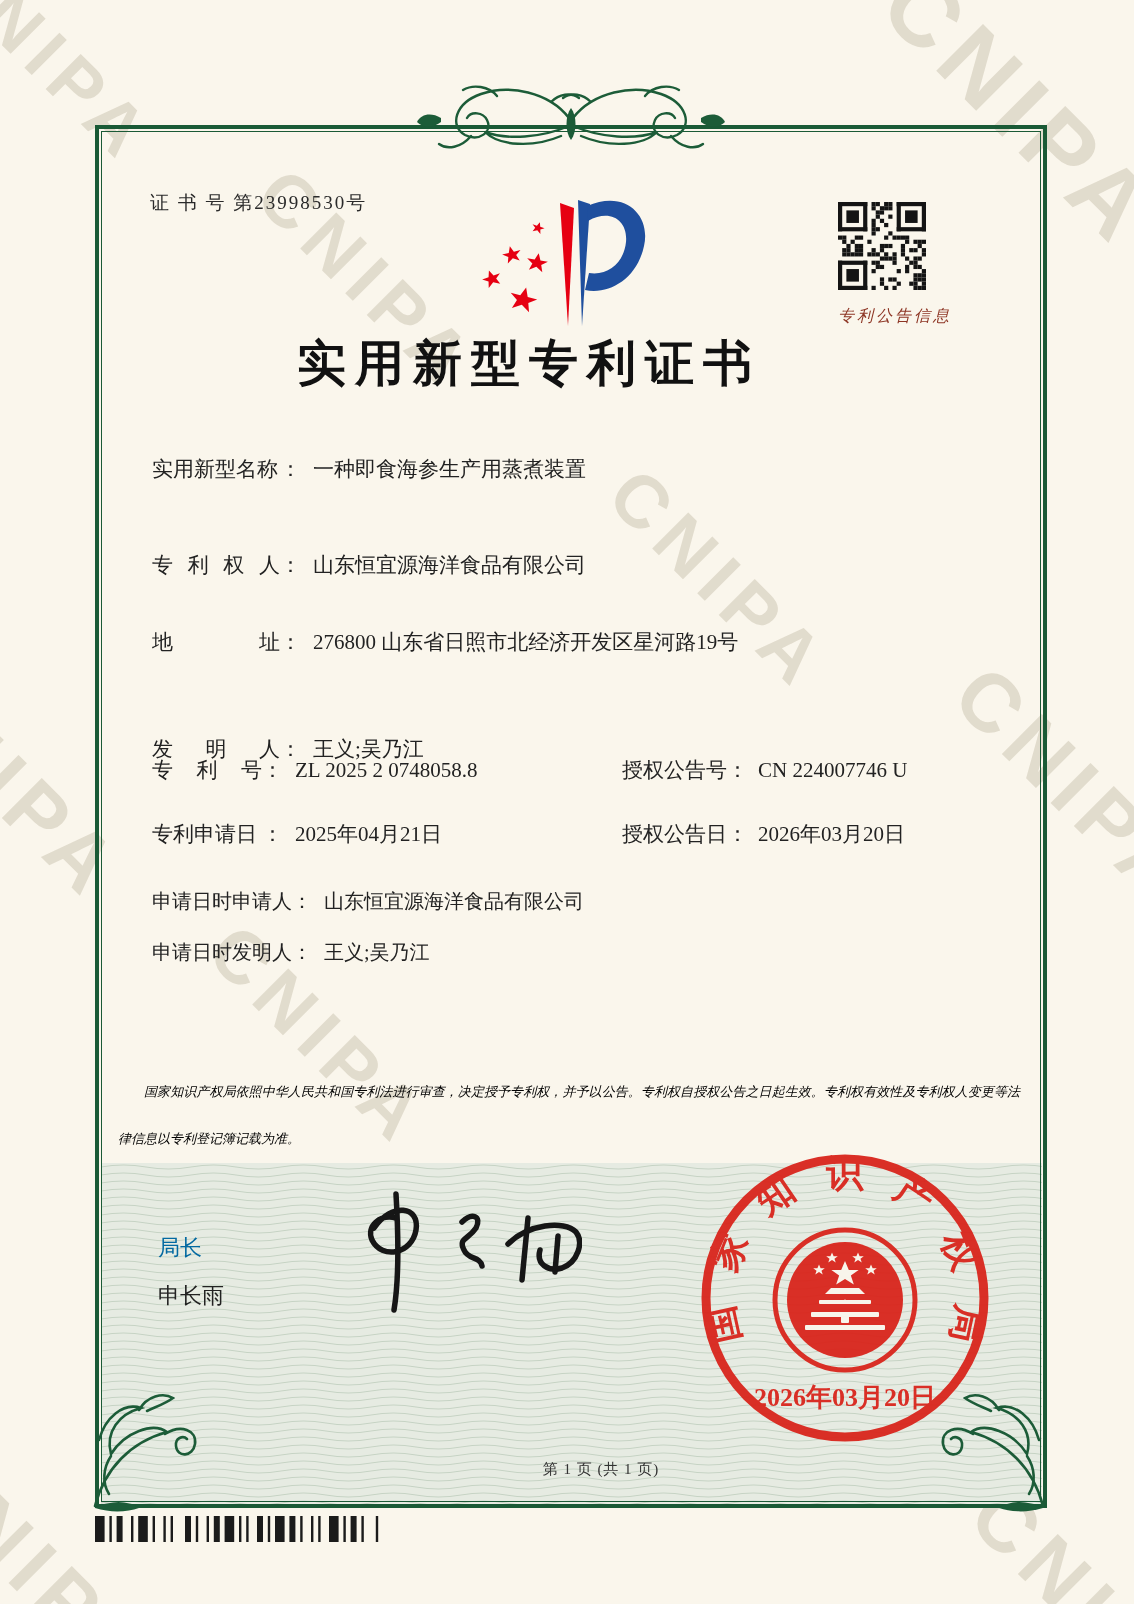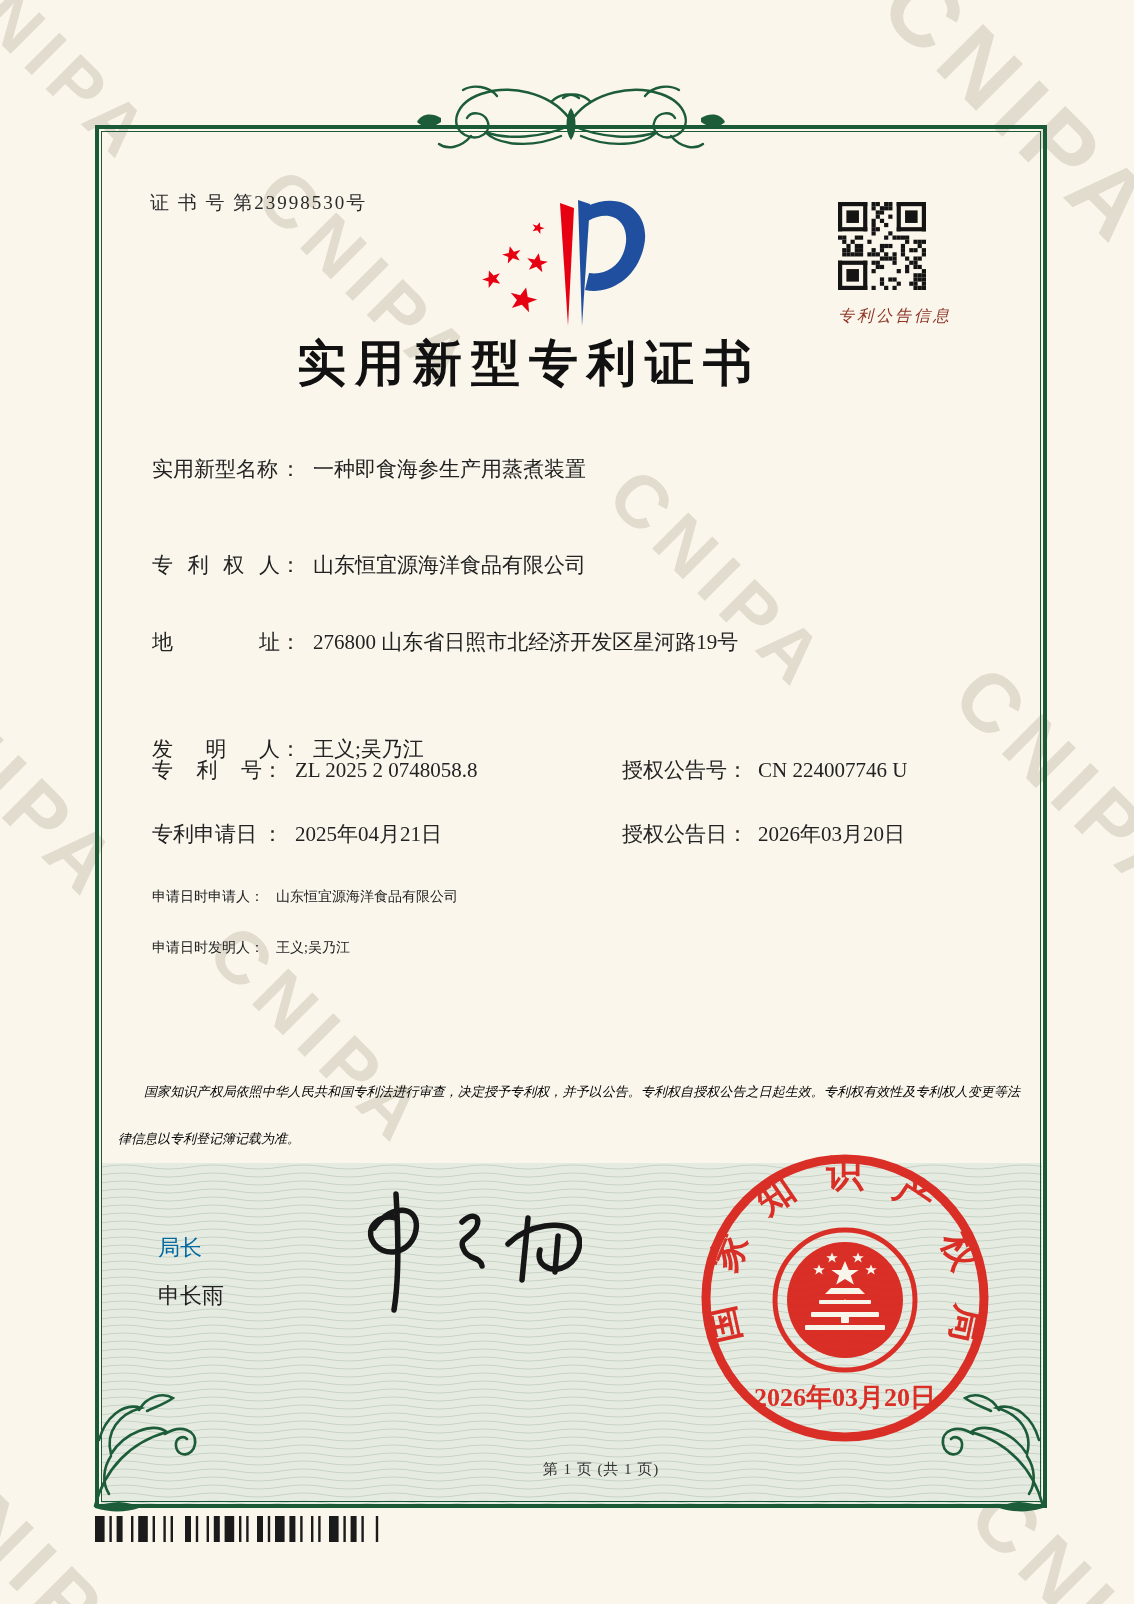--- a/index.html
+++ b/index.html
@@ -23,21 +23,21 @@
 
   .logo{position:absolute;left:452px;top:178px;}
 
   .qr-wrap{position:absolute;left:838px;top:202px;width:170px;}
   .qr-caption{margin-top:12px;font-size:16px;color:#8d3524;font-style:italic;letter-spacing:3px;}
 
   .title{position:absolute;left:0;top:331px;width:1058px;text-align:center;
          font-size:49px;font-weight:bold;letter-spacing:9px;color:#111;}
 
   .row{position:absolute;left:152px;font-size:21px;white-space:nowrap;color:#222;}
-  .row-sm{font-size:14px;}
+  .row-sm{font-size:20px;}
   .lab{display:inline-block;width:128px;vertical-align:baseline;}
   .lab.j{text-align:justify;text-align-last:justify;}
   .lab.w110{width:110px;}
   .lab.auto{width:auto;}
   .val{margin-left:12px;}
   .col2{position:absolute;left:470px;top:0;}
   .col2 .lab{width:auto;}
   .col2 .val{margin-left:10px;}
 
   .legal{position:absolute;left:118px;top:1068px;width:902px;margin:0;

